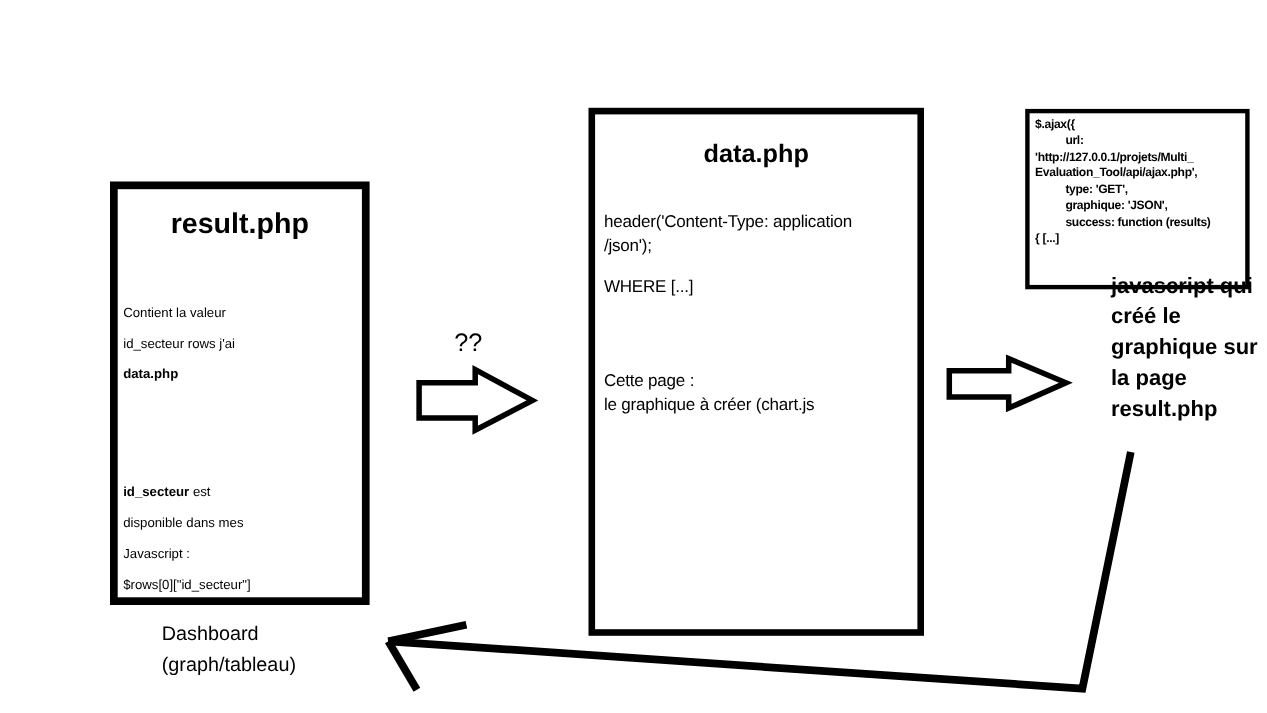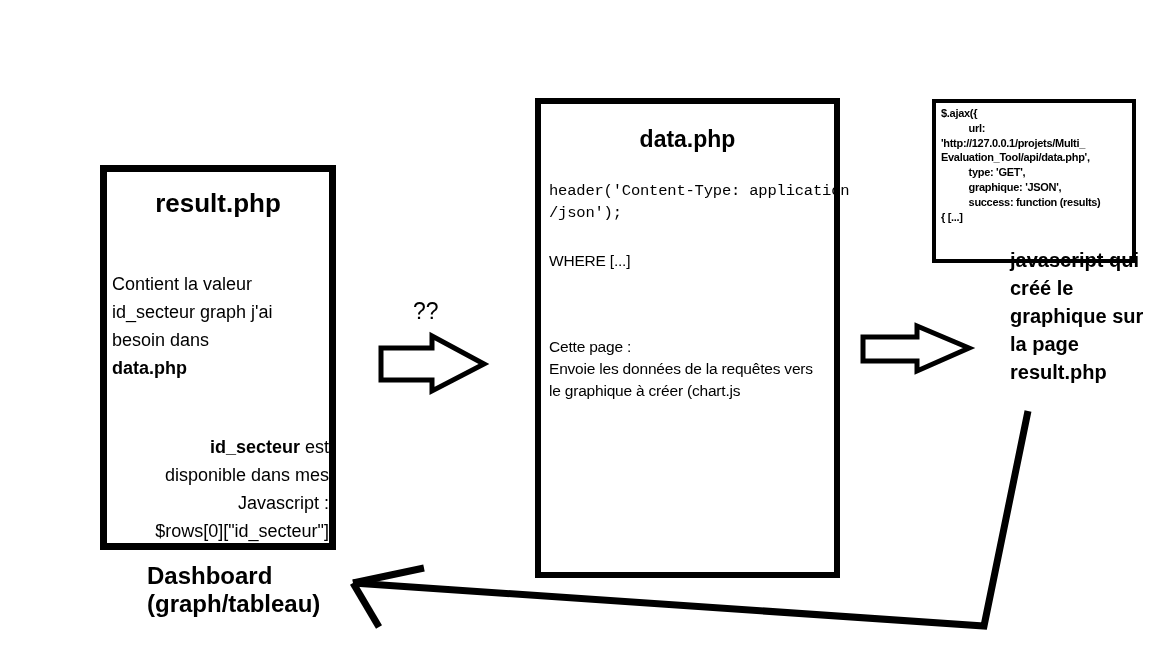--- a/index.html
+++ b/index.html
@@ -12,55 +12,54 @@
     font-family: "Liberation Sans", sans-serif;
     color: #000000;
     overflow: hidden;
   }
   .box { position: absolute; background: #ffffff; }
   .abs { position: absolute; }
 
   
   #result-box { left: 100px; top: 165px; width: 236px; height: 385px; border: 7px solid #000; }
   #result-box .title { position: absolute; top: 16px; left: 0; width: 100%; text-align: center; font-size: 26px; font-weight: bold; }
-  #result-box .body { font-size: 18px; line-height: 28px; left: 5px; right: 0; }
+  #result-box .body { font-size: 12px; line-height: 28px; left: 5px; right: 10px; }
   #result-p1 { top: 98px; }
-  #result-p2 { top: 261px; text-align: right; }
+  #result-p2 { top: 261px; }
 
   
   #data-box { left: 535px; top: 98px; width: 305px; height: 480px; border: 6px solid #000; }
   #data-box .title { position: absolute; top: 22px; left: 0; width: 100%; text-align: center; font-size: 23px; font-weight: bold; }
   #data-box .body { font-size: 15.5px; letter-spacing: -0.2px; line-height: 22px; left: 8px; white-space: nowrap; }
-  #data-g1 { top: 76px; font-family: Liberation Mono, monospace; }
+  #data-g1 { top: 87px; }
   #data-g2 { top: 146px; }
   #data-g3 { top: 232px; }
 
   
   #ajax-box { left: 932px; top: 99px; width: 204px; height: 164px; border: 4px solid #000; padding: 3px 0 0 5px; overflow: hidden; }
   #ajax-box .code-line { font-size: 11px; font-weight: bold; letter-spacing: -0.3px; line-height: 14.8px; white-space: pre; }
 
   .bold { font-weight: bold; }
 
   #js-label { left: 1010px; top: 246px; width: 150px; font-size: 20px; font-weight: bold; line-height: 28px; }
   #question-label { left: 413px; top: 298px; font-size: 23px; }
-  #dashboard-caption { left: 147px; top: 562px; font-size: 24px; line-height: 28px; font-weight: bold; }
+  #dashboard-caption { left: 147px; top: 562px; font-size: 18px; line-height: 28px; }
 
   #arrow-layer { position: absolute; left: 0; top: 0; pointer-events: none; }
 </style>
 </head>
 <body>
 
 <div id="canvas">
 
   <div class="box" id="result-box">
     <div class="title">result.php</div>
     <div class="body abs" id="result-p1">
       <div>Contient la valeur</div>
-      <div>id_secteur graph j'ai</div>
-      <div>besoin dans</div>
+      <div>id_secteur rows j'ai</div>
       <div class="bold">data.php</div>
     </div>
     <div class="body abs" id="result-p2">
       <div><span class="bold">id_secteur</span><span> est</span></div>
       <div>disponible dans mes</div>
       <div>Javascript :</div>
       <div>$rows[0]["id_secteur"]</div>
     </div>
   </div>
 
@@ -73,30 +72,29 @@
     <div class="title">data.php</div>
     <div class="body abs" id="data-g1">
       <div>header('Content-Type: application</div>
       <div>/json');</div>
     </div>
     <div class="body abs" id="data-g2">
       <div>WHERE [...]</div>
     </div>
     <div class="body abs" id="data-g3">
       <div>Cette page :</div>
-      <div>Envoie les données de la requêtes vers</div>
       <div>le graphique à créer (chart.js</div>
     </div>
   </div>
 
   <div class="box" id="ajax-box">
     <div class="code-line">$.ajax({</div>
     <div class="code-line">          url:</div>
     <div class="code-line">'http://127.0.0.1/projets/Multi_</div>
-    <div class="code-line">Evaluation_Tool/api/data.php',</div>
+    <div class="code-line">Evaluation_Tool/api/ajax.php',</div>
     <div class="code-line">          type: 'GET',</div>
     <div class="code-line">          graphique: 'JSON',</div>
     <div class="code-line">          success: function (results)</div>
     <div class="code-line">{ [...]</div>
   </div>
 
   <div class="abs" id="js-label">
     <div>javascript qui</div>
     <div>créé le</div>
     <div>graphique sur</div>

